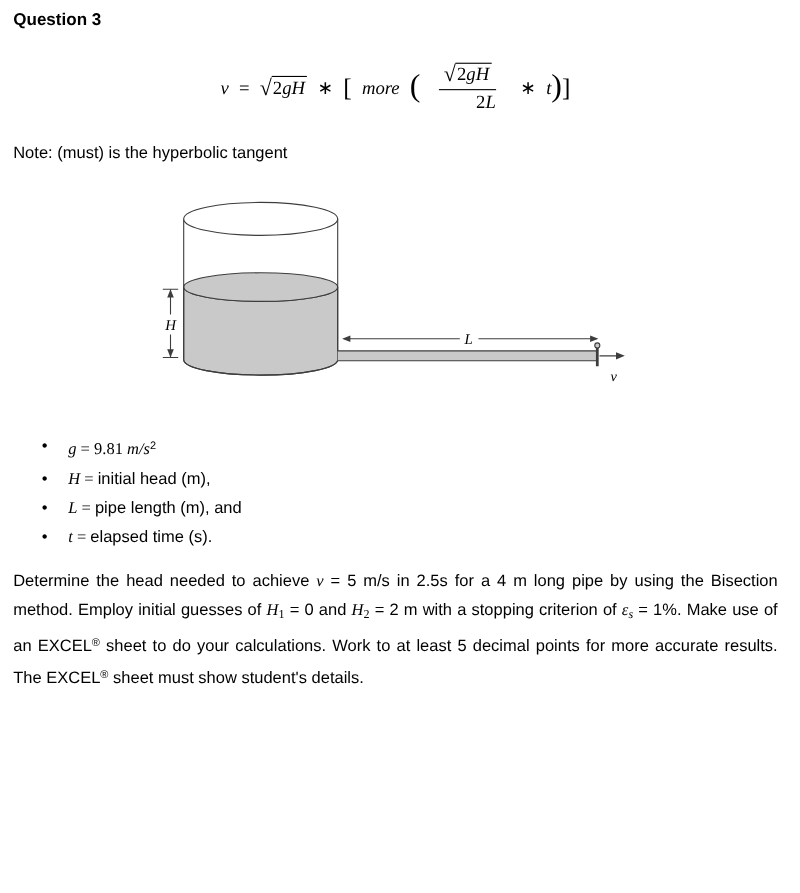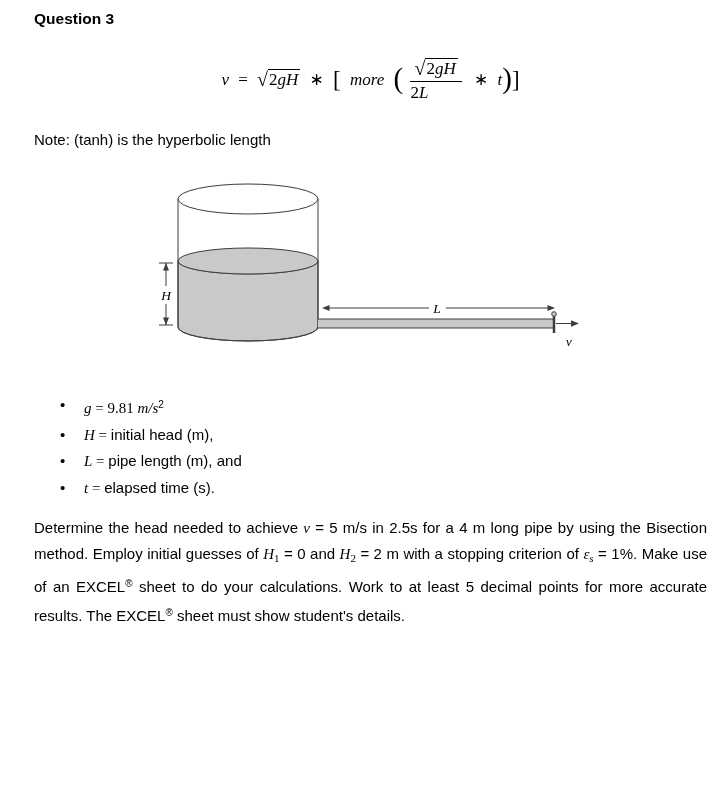--- a/index.html
+++ b/index.html
@@ -2,21 +2,21 @@
 <html><head>
 <meta charset="utf-8">
 <style>
   * { margin: 0; padding: 0; box-sizing: border-box; }
   html, body { background: #ffffff; }
   body {
     width: 727px; height: 812px; overflow: hidden;
     font-family: "Liberation Sans", sans-serif;
     font-size: 15px; color: #000;
   }
-  .page { padding: 10px 20px 0 34px; }
+  .page { padding: 10px 20px 0 12px; }
 
   .title { font-weight: bold; font-size: 15.5px; margin-bottom: 30px; }
 
   .para { line-height: 26px; }
   .intro { margin-bottom: 10px; }
 
   
   .seg-r { }
   .seg-i { font-family: "Liberation Serif", serif; font-style: italic; }
   .seg-m { font-family: "Liberation Serif", serif; }
@@ -30,21 +30,21 @@
     font-family: "Liberation Serif", serif;
     font-size: 17px;
     margin: 16px 0 22px 0;
     white-space: nowrap;
   }
   .m-i { font-style: italic; }
   .m-r { font-style: normal; }
   .eq-sp { display: inline-block; width: 5px; }
   .rad { font-size: 20px; position: relative; top: 1px; }
   .overline { display: inline-block; border-top: 1.2px solid #000; padding: 0 2px 0 1px; line-height: 1.15; }
-  .frac { display: inline-block; vertical-align: middle; text-align: left; margin: 0 3px; position: relative; top: -2px; }
+  .frac { display: inline-block; vertical-align: middle; text-align: right; margin: 0 13px; position: relative; top: -2px; }
   .frac .num { display: block; padding: 0 4px 2px 4px; }
   .frac .den { display: block; border-top: 1.2px solid #000; padding-top: 1px; }
   .bigparen { font-size: 29px; font-weight: 300; vertical-align: middle; position: relative; top: -3px; }
   .bracket { font-size: 23px; vertical-align: middle; position: relative; top: -2px; }
 
   .note { margin-bottom: 22px; }
 
   .figure-wrap { text-align: center; margin-top: 20px; }
   .caption { text-align: center; margin: 2px 0 42px 0; }
 
@@ -72,21 +72,21 @@
     <span class="eq-sp"></span><span class="m-i">more</span>
     <span class="eq-sp"></span><span class="bigparen m-r">(</span>
     <span class="frac">
       <span class="num"><span class="sqrt"><span class="rad">√</span><span class="overline"><span class="m-r">2</span><span class="m-i">gH</span></span></span></span>
       <span class="den"><span class="m-r">2</span><span class="m-i">L</span></span>
     </span>
     <span class="eq-sp"></span><span class="m-r">∗</span><span class="eq-sp"></span>
     <span class="m-i">t</span><span class="bigparen m-r">)</span><span class="bracket m-r">]</span>
   </div>
 
-  <div class="para note">Note: (tanh) is the hyperbolic length</div>
+  <div class="para note">Note: (must) is the hyperbolic tangent</div>
 
   <div class="figure-wrap">
     <svg width="470" height="214" viewBox="0 0 470 214" xmlns="http://www.w3.org/2000/svg">
 
       <path d="M42,86 L42,152 A70,14 0 0 0 182,152 L182,86 A70,13 0 0 1 42,86 Z" fill="#c9c9c9" stroke="#3d3d3d" stroke-width="1"></path>
 
       <ellipse cx="112" cy="86" rx="70" ry="13" fill="#c9c9c9" stroke="#3d3d3d" stroke-width="1"></ellipse>
 
       <line x1="42" y1="24" x2="42" y2="152" stroke="#3d3d3d" stroke-width="1"></line>
       <line x1="182" y1="24" x2="182" y2="152" stroke="#3d3d3d" stroke-width="1"></line>

